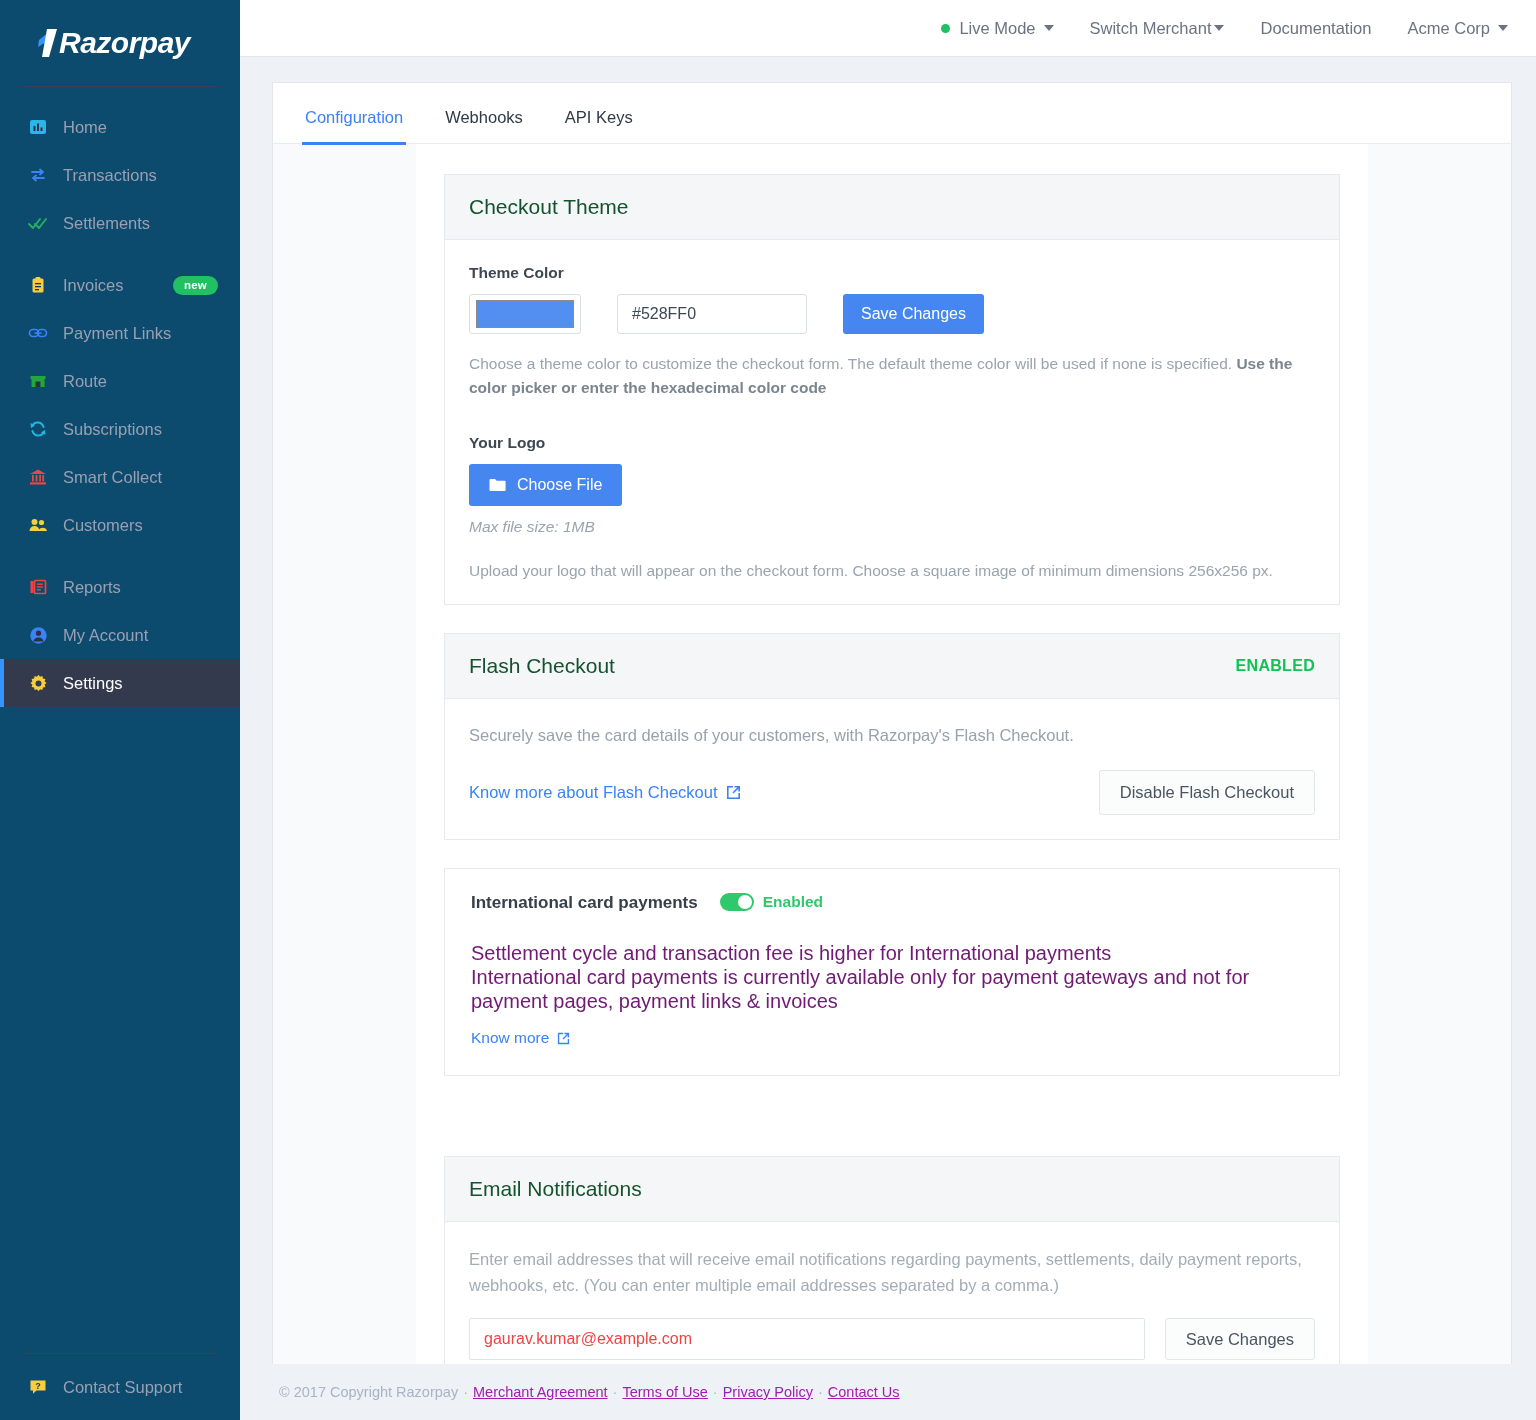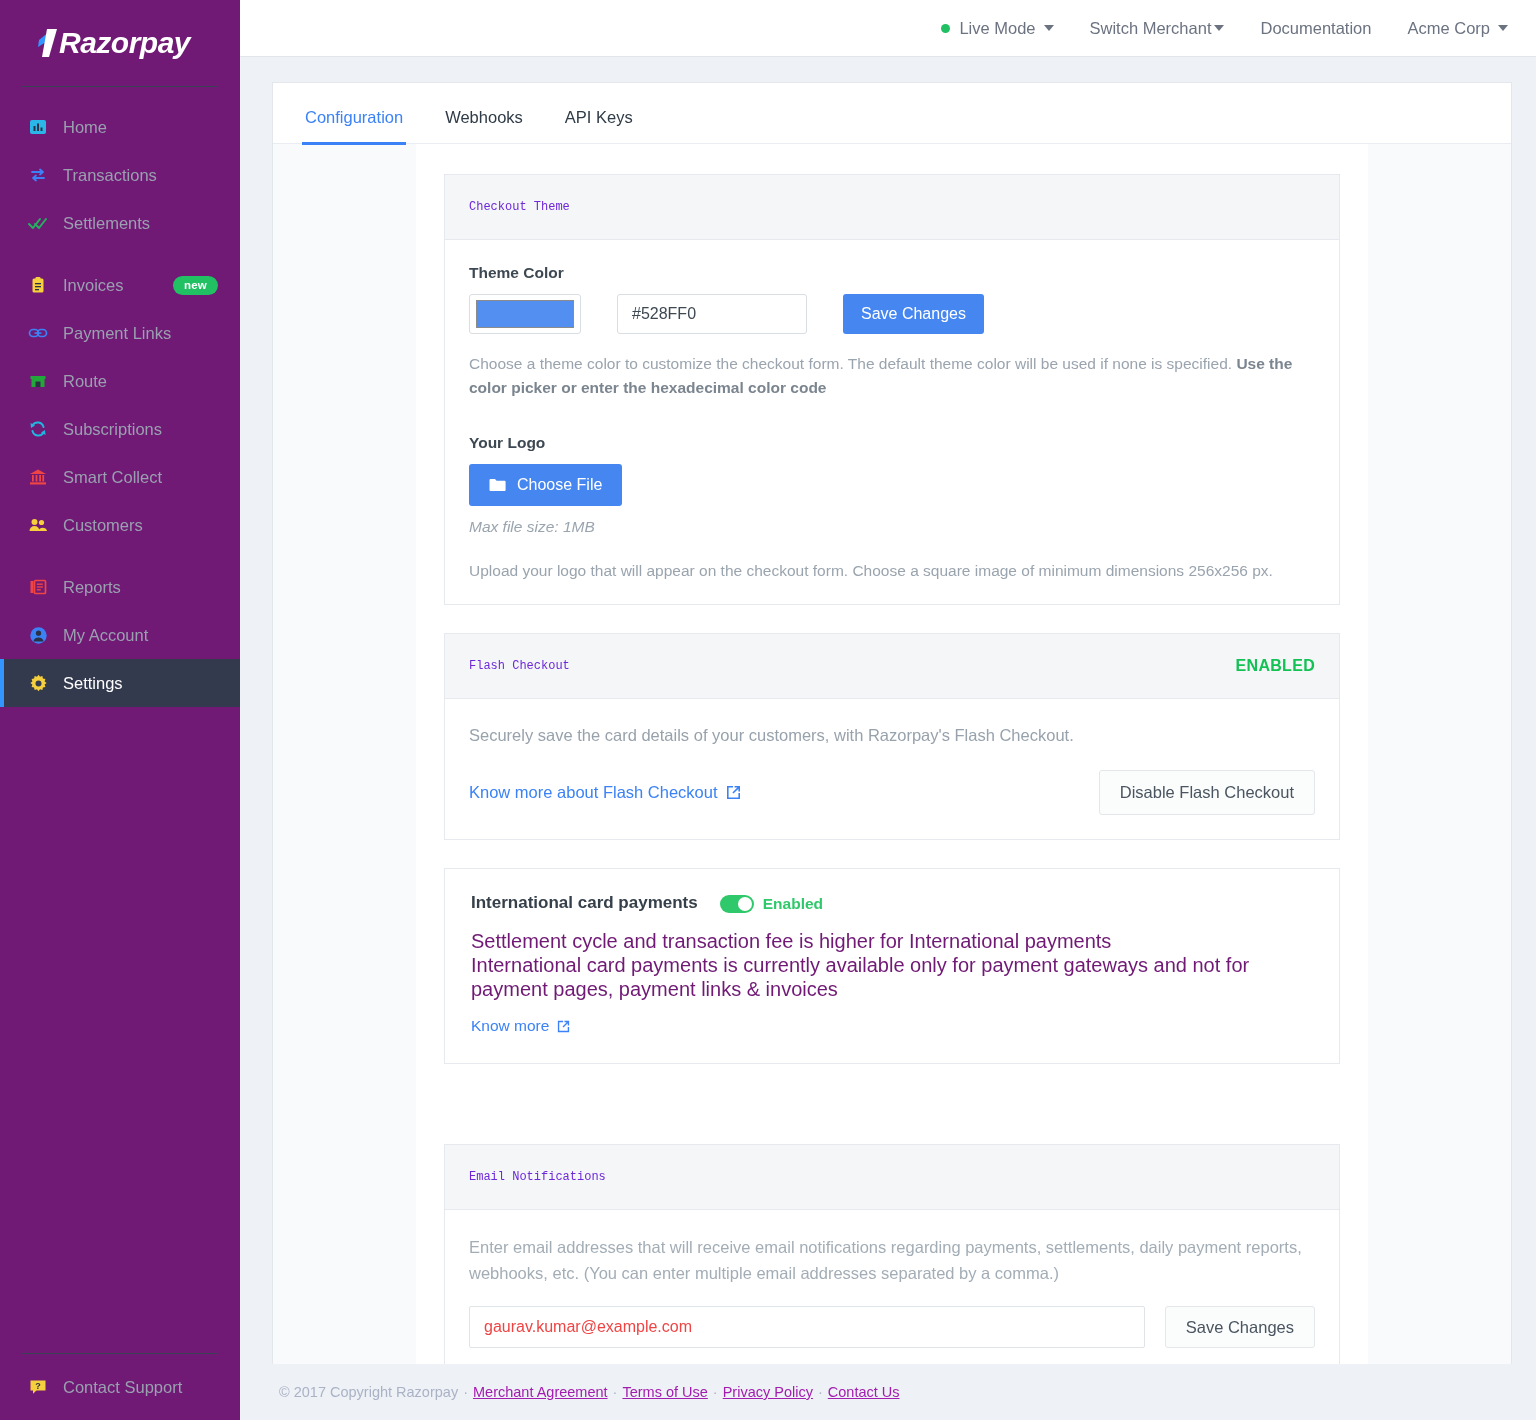--- a/index.html
+++ b/index.html
@@ -10,21 +10,21 @@
     background: #eef1f5;
     overflow: hidden;
   }
 
   .app { display: flex; width: 1536px; height: 1420px; }
 
   
   .sidebar {
     width: 240px;
     flex: 0 0 240px;
-    background: #701a75;
+    background: #0c4a6e;
     position: relative;
     display: flex;
     flex-direction: column;
   }
   .logo-wrap {
     height: 86px;
     display: flex;
     align-items: center;
     padding-left: 36px;
   }
@@ -195,21 +195,21 @@
   }
   .card-head {
     background: #f4f6f7;
     border-bottom: 1px solid #e6eaee;
     height: 65px;
     display: flex;
     align-items: center;
     justify-content: space-between;
     padding: 0 24px;
   }
-  .card-title { font-size: 12px; color: #6d28d9; font-family: Liberation Mono, monospace; }
+  .card-title { font-size: 21px; color: #14532d; }
   .status-enabled {
     color: #13c154;
     font-size: 16px;
     font-weight: bold;
     letter-spacing: 0.3px;
   }
   .card-body { padding: 24px; }
 
   .field-label {
     font-size: 15.5px;
@@ -323,21 +323,21 @@
   .flash-row {
     display: flex;
     align-items: center;
     justify-content: space-between;
     margin-top: 22px;
     gap: 20px;
   }
 
   
   .intl-card { border: 1px solid #e6eaee; background:#fff; padding: 24px 26px 28px 26px; margin-bottom: 28px; }
-  .intl-head { display: flex; align-items: flex-end; margin-bottom: 16px; }
+  .intl-head { display: flex; align-items: flex-start; margin-bottom: 28px; }
   .intl-title { font-size: 17px; font-weight: bold; color: #36404a; }
   .toggle {
     width: 34px; height: 18px;
     border-radius: 9px;
     background: #2fc96b;
     margin-left: 22px;
     position: relative;
     cursor: pointer;
     flex: 0 0 34px;
   }

